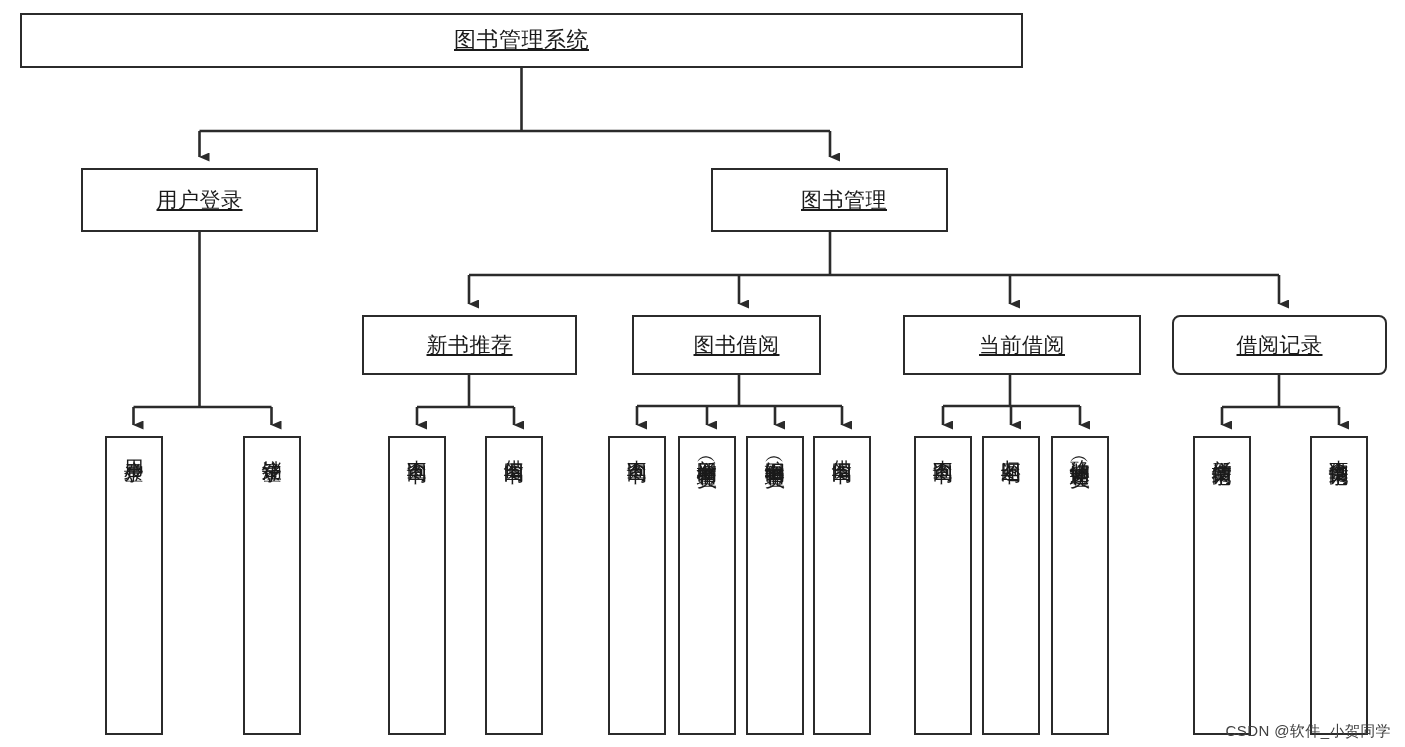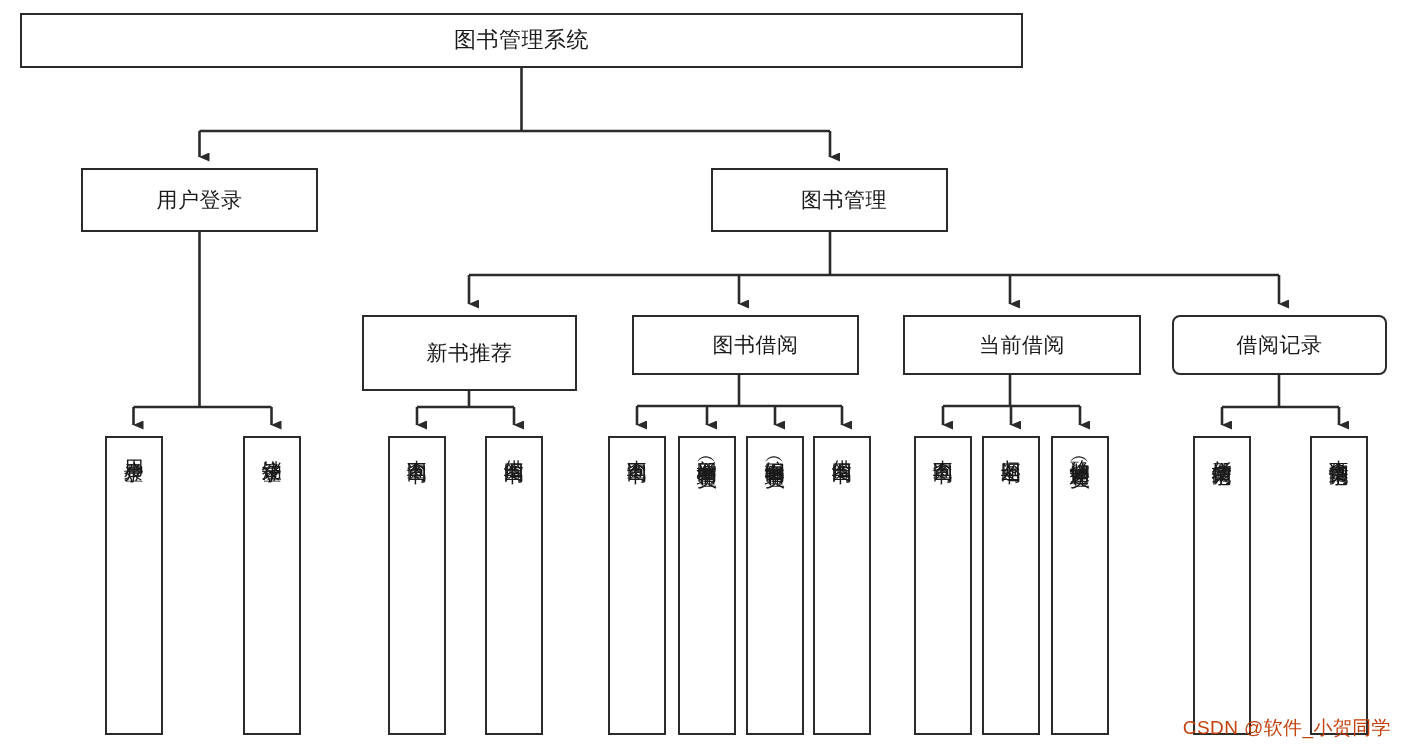--- a/index.html
+++ b/index.html
@@ -36,42 +36,43 @@
     align-items: center;
     justify-content: center;
     text-align: center;
     z-index: 2;
   }
   .node-h .node-label {
     font-size: 21px;
     line-height: 1.2;
     letter-spacing: 0.5px;
     white-space: nowrap;
+    text-decoration: underline;
   }
   .node-v {
     padding: 6px 0;
     align-items: flex-start;
   }
   .node-v .node-label {
     writing-mode: vertical-rl;
     text-orientation: upright;
     font-size: 20px;
     line-height: 1.22;
     letter-spacing: 1.5px;
     white-space: nowrap;
   }
   .node-root .node-label {
     font-size: 22px;
   }
   .watermark {
     position: absolute;
     right: 14px;
     bottom: 6px;
-    font-size: 19px;
-    color: #c2410c;
+    font-size: 15px;
+    color: #404040;
     letter-spacing: 0.4px;
     white-space: nowrap;
     z-index: 5;
     pointer-events: none;
   }
 </style>
 </head>
 <body>
 
 <div id="diagram-root">
@@ -132,25 +133,25 @@
   </div>
 
   <div class="node node-h" style="left:81px; top:168px; width:237px; height:64px;">
     <span class="node-label">用户登录</span>
   </div>
 
   <div class="node node-h" style="left:711px; top:168px; width:237px; height:64px;padding-left:29px;">
     <span class="node-label">图书管理</span>
   </div>
 
-  <div class="node node-h" style="left:362px; top:315px; width:215px; height:76px;">
+  <div class="node node-h" style="left:362px; top:315px; width:215px; height:60px;">
     <span class="node-label">新书推荐</span>
   </div>
 
-  <div class="node node-h" style="left:632px; top:315px; width:227px; height:60px;padding-left:20px;">
+  <div class="node node-h" style="left:632px; top:315px; width:189px; height:60px;padding-left:20px;">
     <span class="node-label">图书借阅</span>
   </div>
 
   <div class="node node-h" style="left:903px; top:315px; width:238px; height:60px;">
     <span class="node-label">当前借阅</span>
   </div>
 
   <div class="node node-h" style="left:1172px; top:315px; width:215px; height:60px;border-radius:8px;">
     <span class="node-label">借阅记录</span>
   </div>

